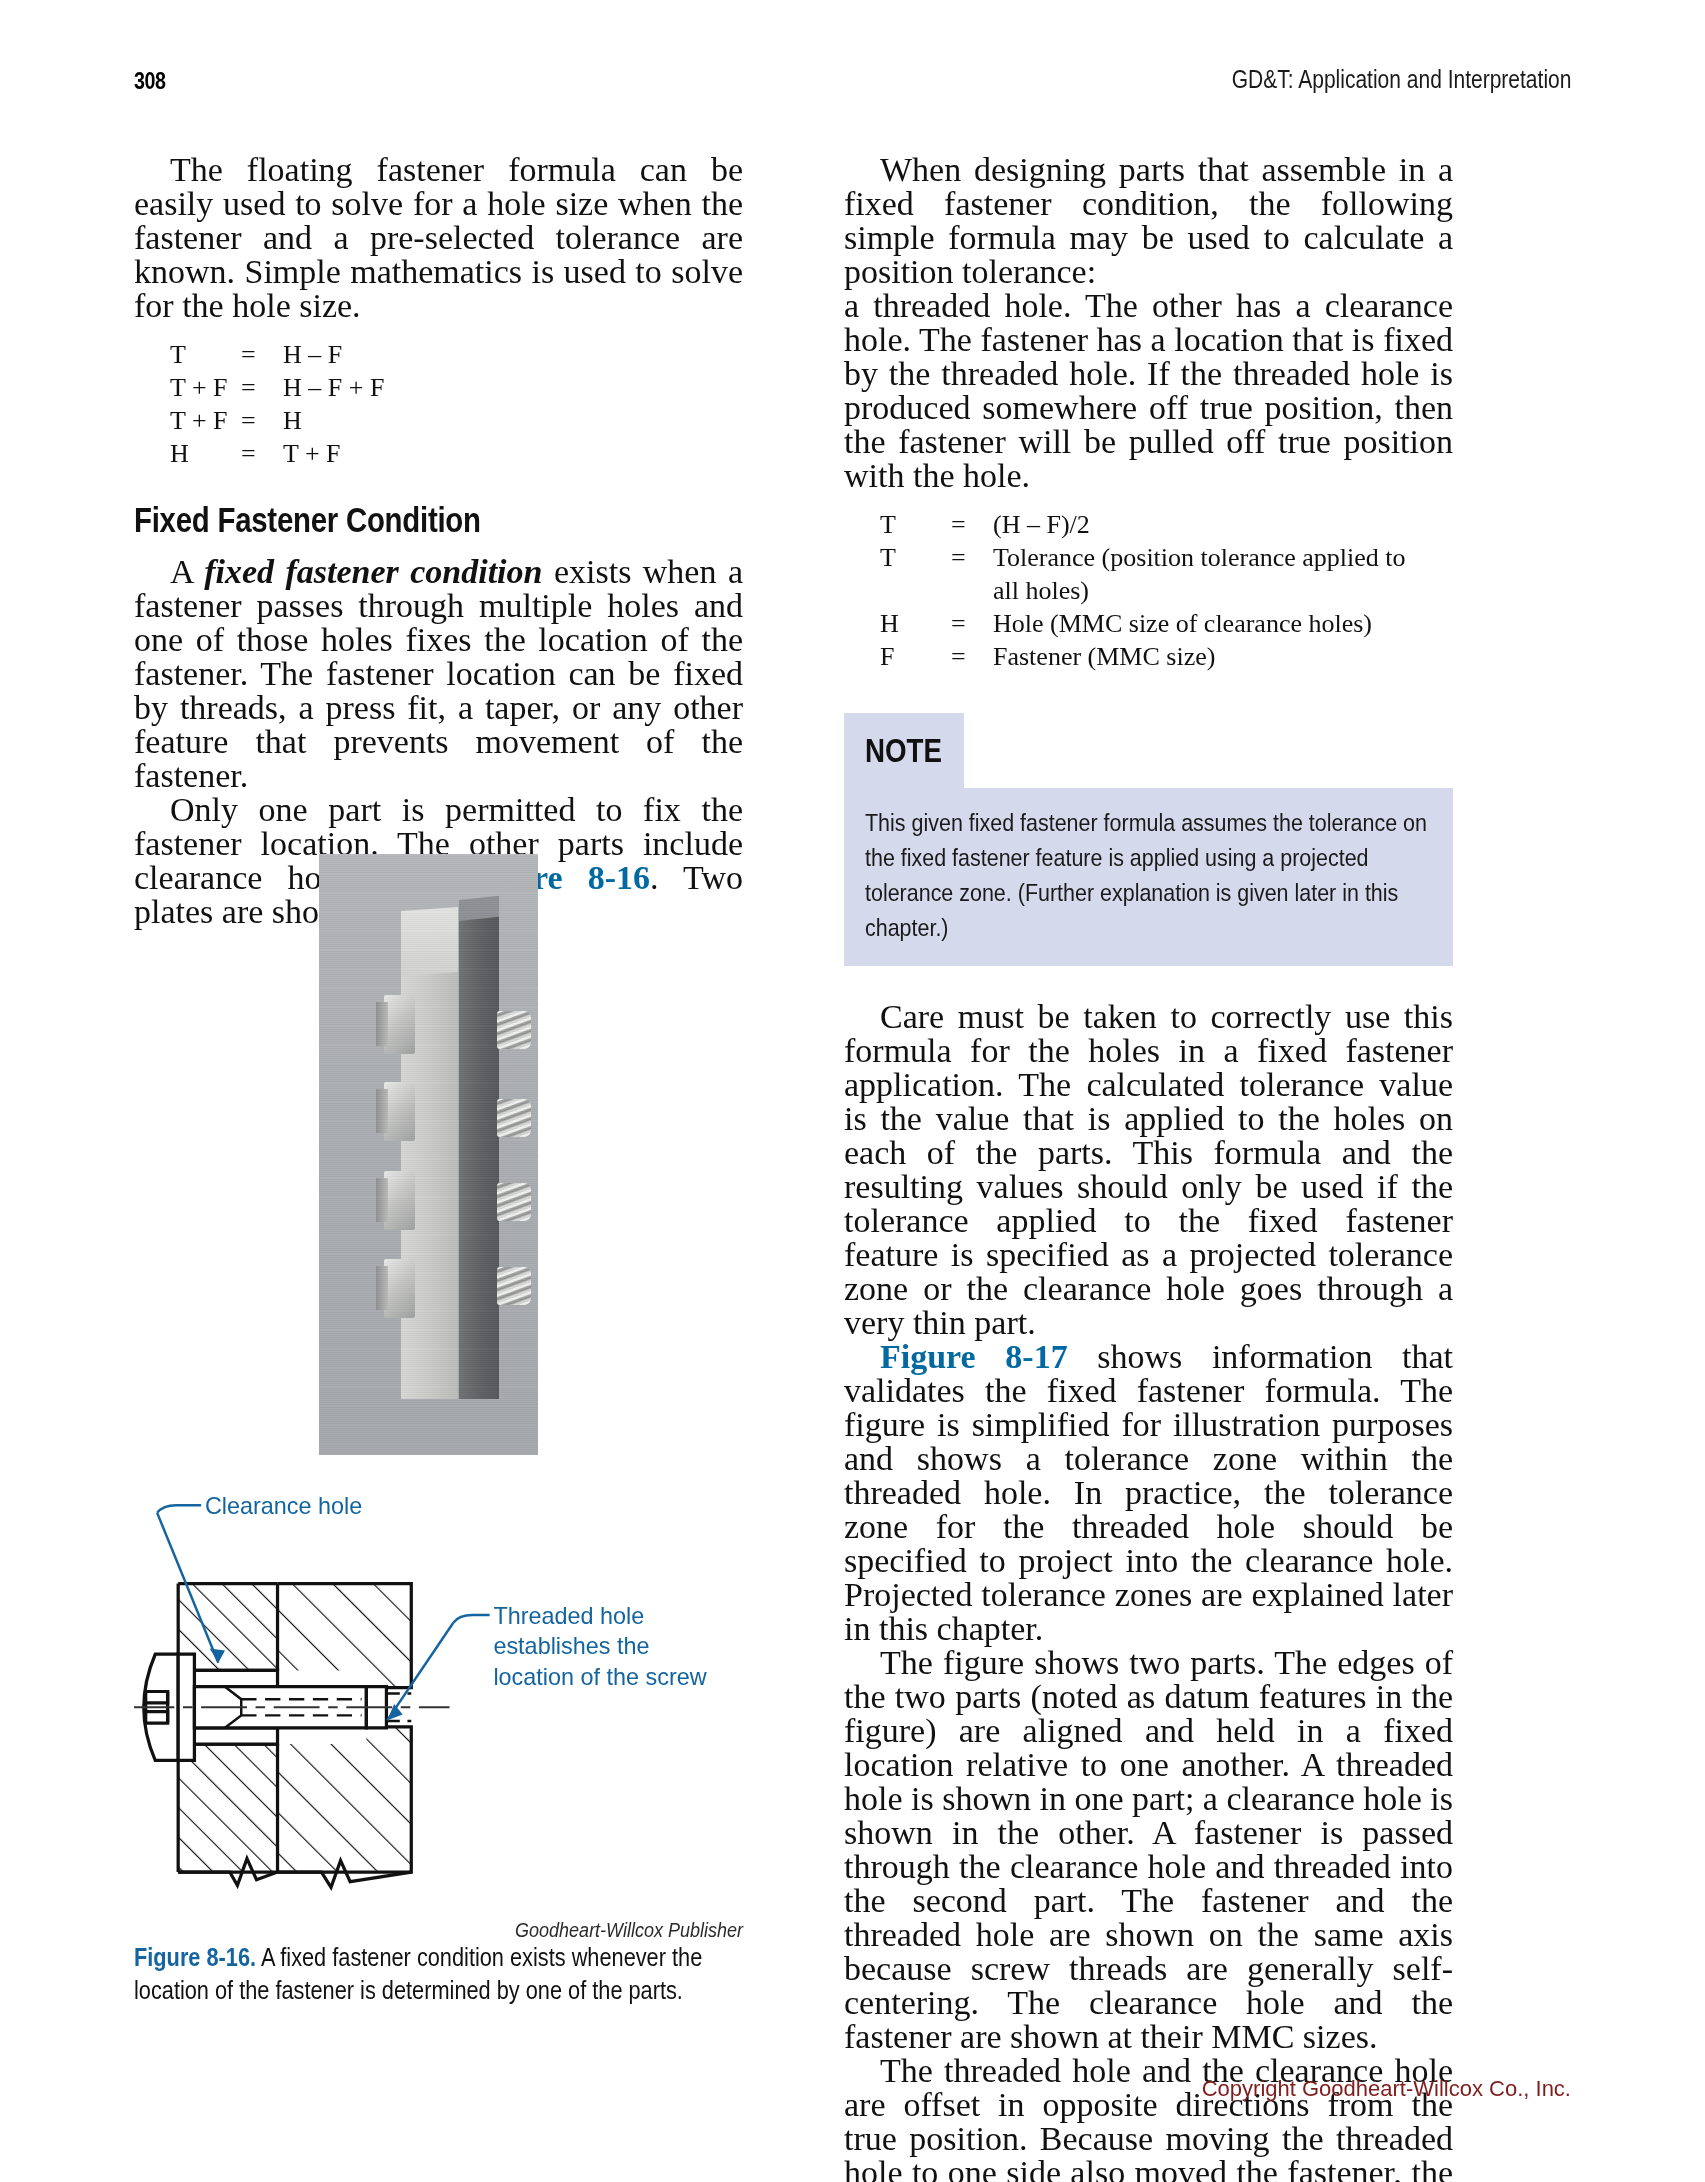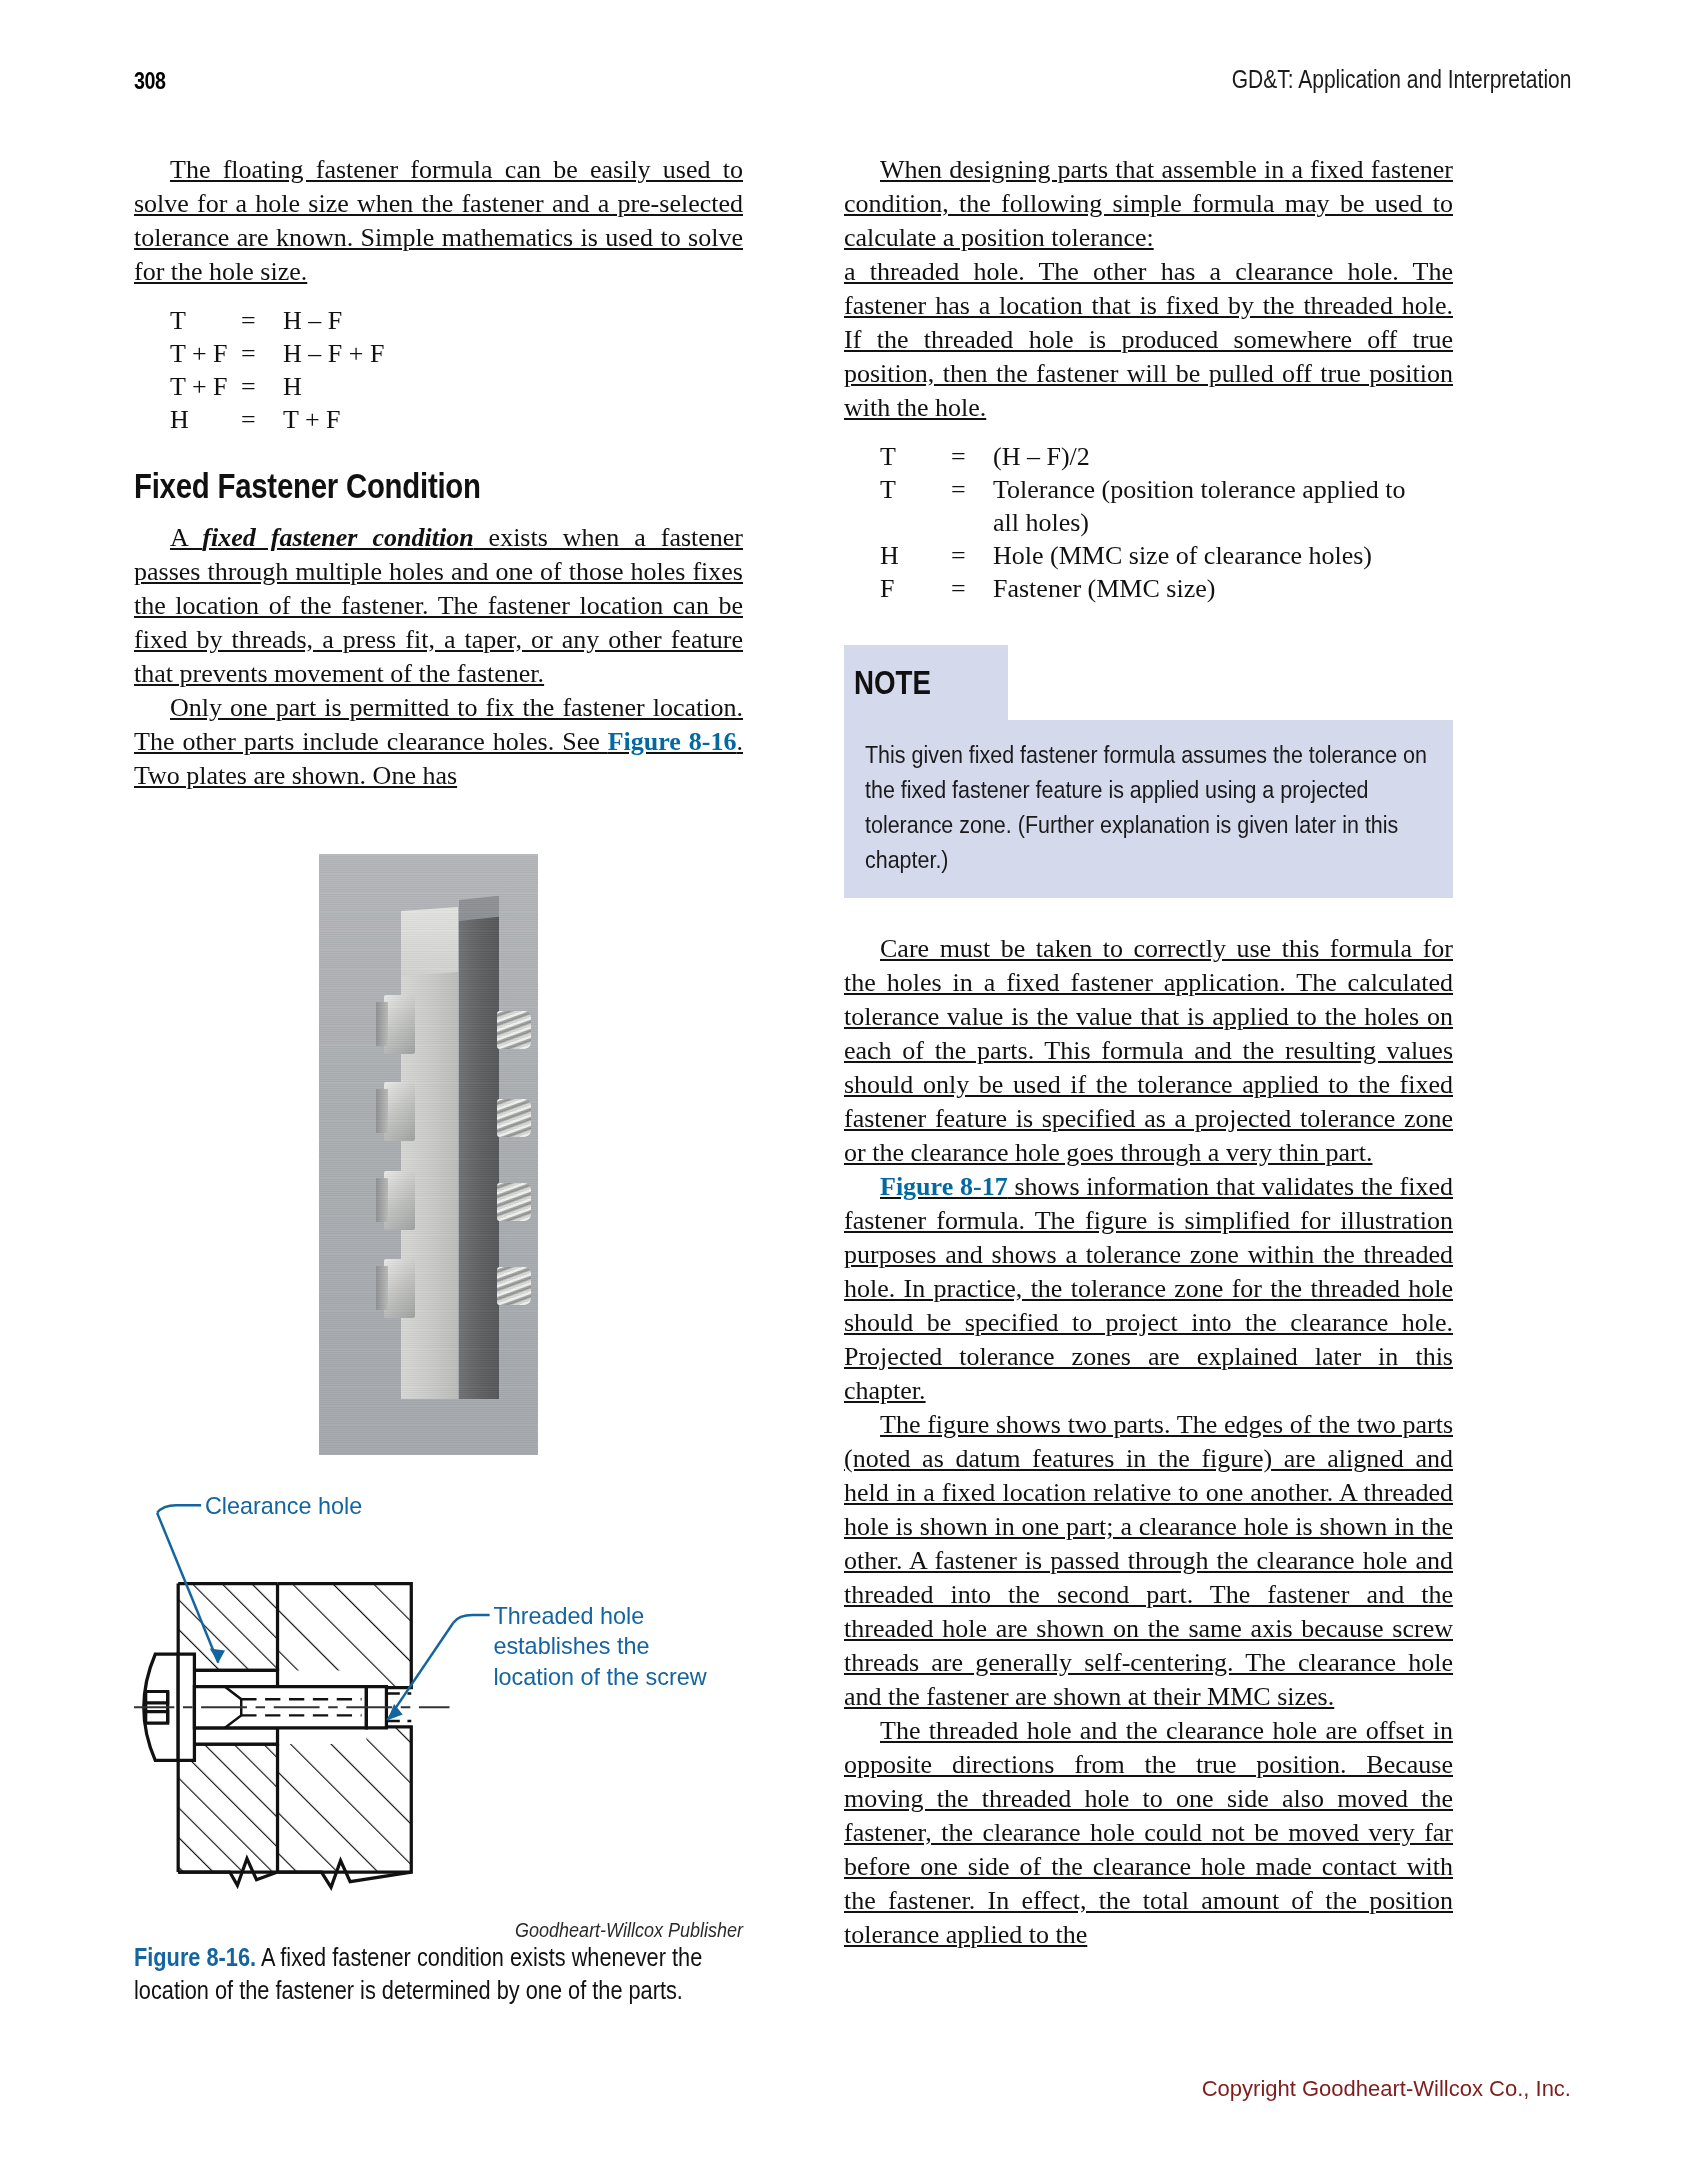--- a/index.html
+++ b/index.html
@@ -54,27 +54,26 @@
   
   .col {
     position: absolute;
     top: 153px;
     width: 609px;
   }
   .col-left  { left: 134px; }
   .col-right { left: 844px; }
 
   p.body {
-    font-size: 26px;
+    font-size: 34px;
     line-height: 34px;
     text-align: justify;
     text-indent: 36px;
     color: #111;
     hyphens: none;
-    text-decoration: underline;
   }
   p.body.noind { text-indent: 0; }
 
   .figref {
     color: #0369a1;
     font-weight: bold;
   }
   .ital { font-style: italic; font-weight: bold; }
 
   
@@ -105,26 +104,26 @@
     transform-origin: left center;
     white-space: nowrap;
   }
 
   
   .note-wrap {
     position: relative;
     margin: 40px 0 34px 0;
   }
   .note-tab {
-    width: 164px;
+    width: 120px;
     height: 75px;
     background: #d4d9ec;
     display: flex;
     align-items: center;
-    padding-left: 10px;
+    padding-left: 21px;
   }
   .note-tab-label {
     font-family: "Liberation Sans", sans-serif;
     font-weight: bold;
     font-size: 33px;
     color: #111;
     transform: scaleX(0.84);
     transform-origin: left center;
   }
   .note-body {

